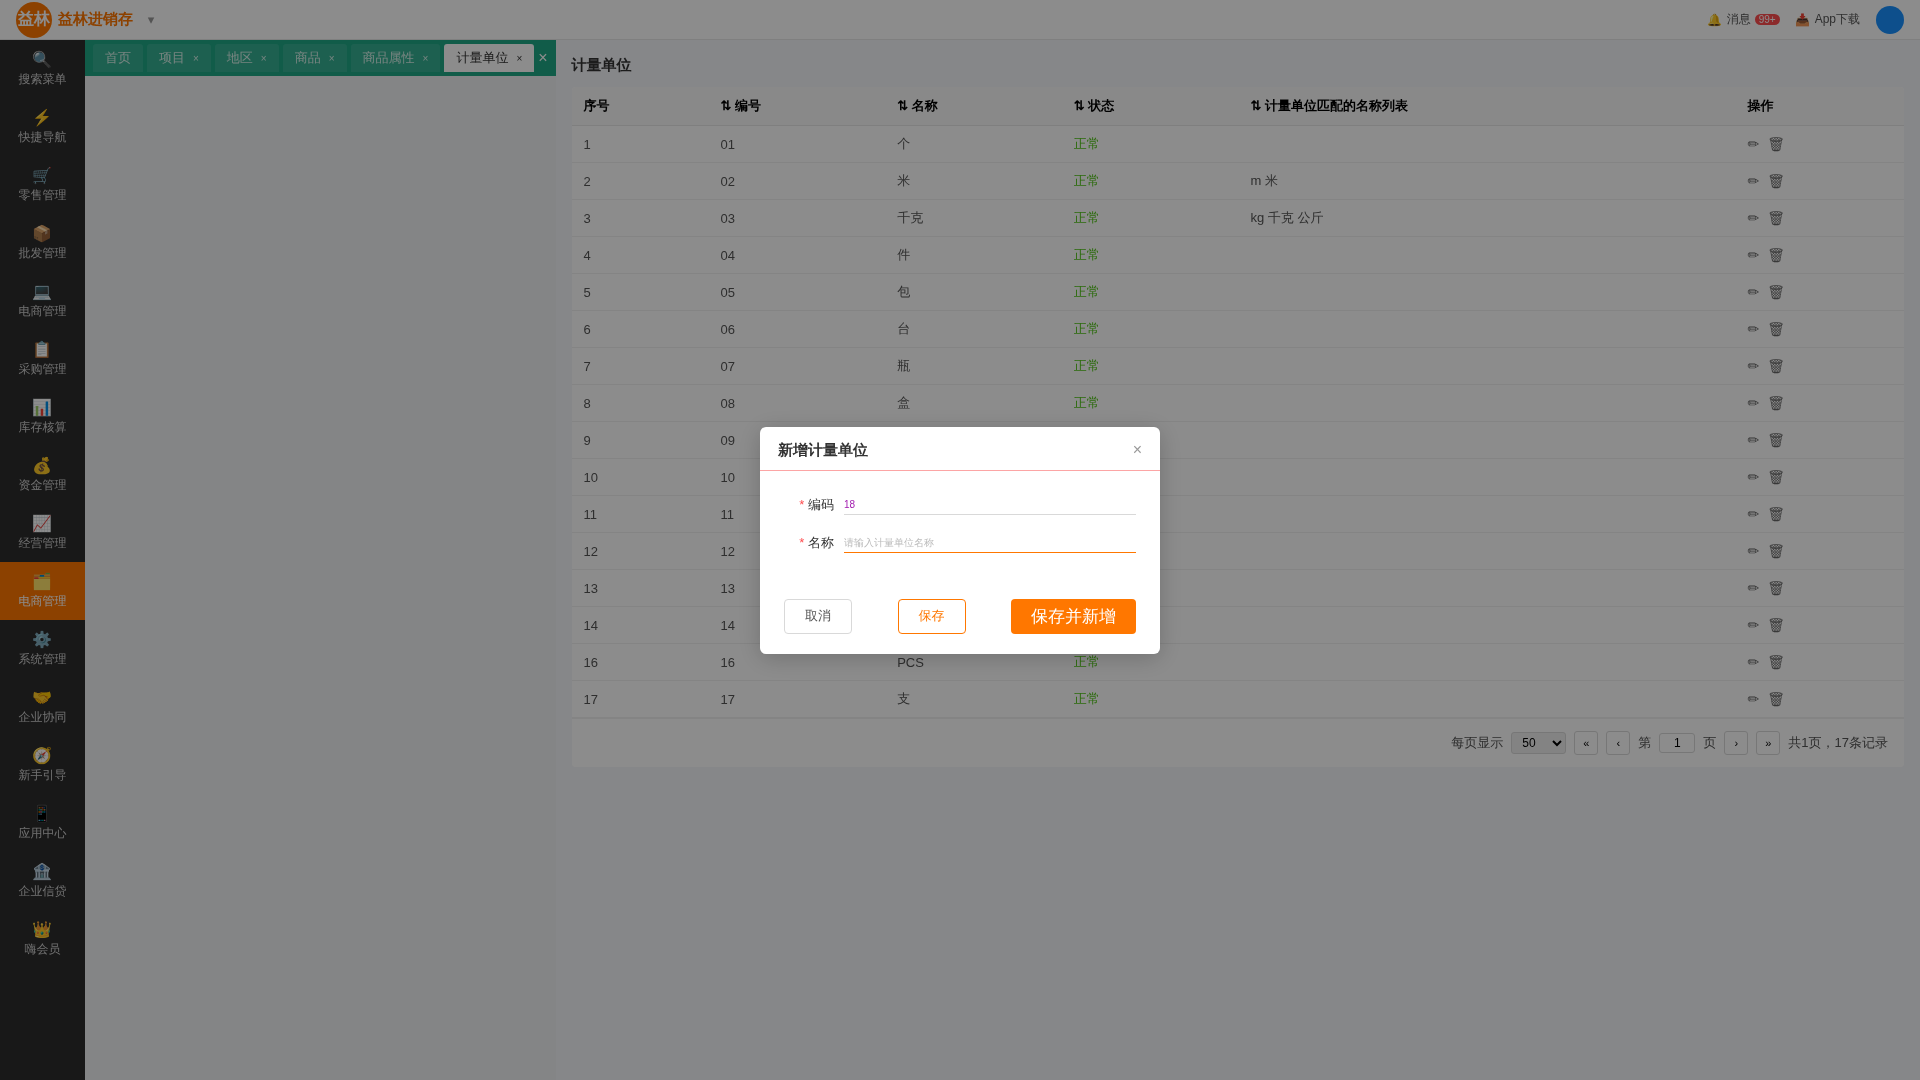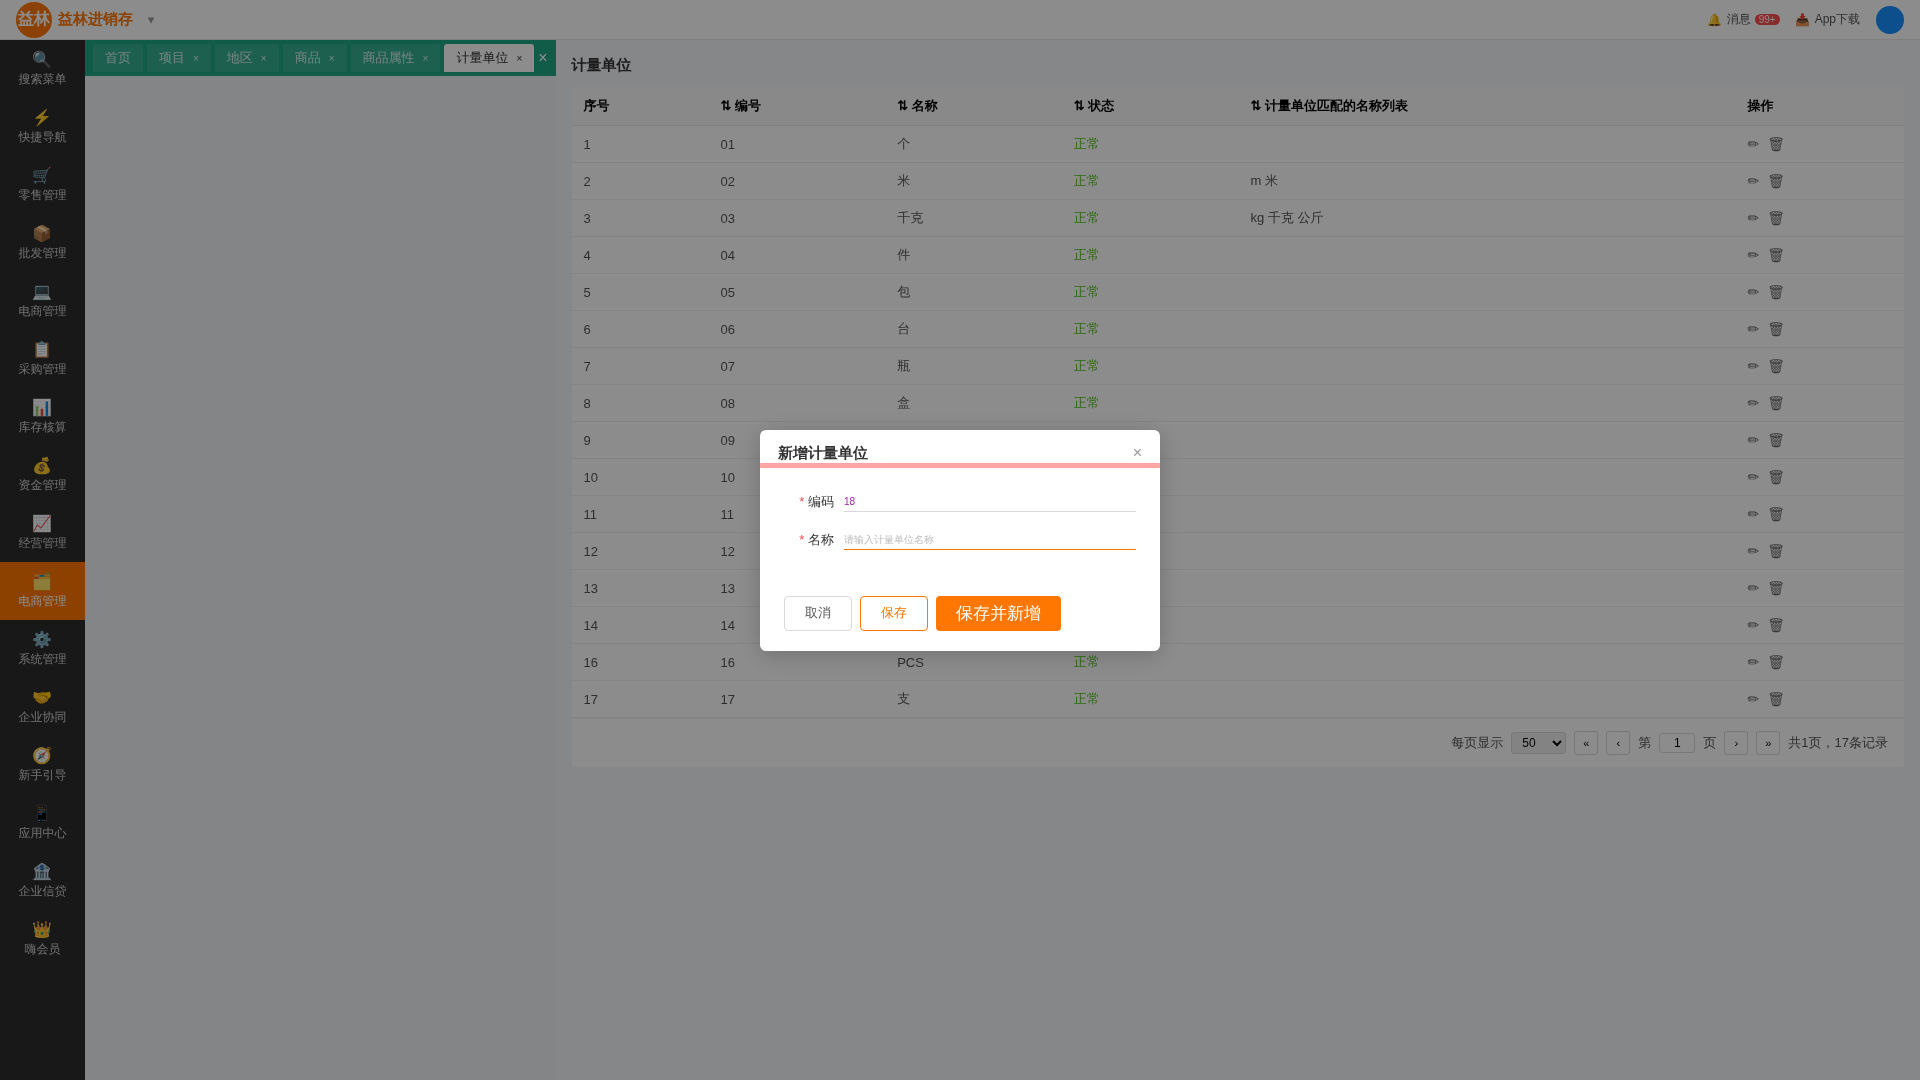--- a/index.html
+++ b/index.html
@@ -180,43 +180,43 @@
       background: #fff;
       border-radius: 6px;
       width: 400px;
       box-shadow: 0 4px 24px rgba(0,0,0,0.2);
       overflow: hidden;
     }
     .modal-header {
       display: flex;
       align-items: center;
       justify-content: space-between;
-      padding: 14px 18px 0;
-      border-bottom: 5px solid #fca5a5;
+      padding: 14px 18px 10px;
+      border-bottom: 1px solid #fca5a5;
     }
     .modal-title { font-size: 15px; font-weight: bold; color: #333; }
     .modal-close { cursor: pointer; color: #999; font-size: 16px; }
     .modal-body { padding: 24px 24px 16px; }
     .form-row { display: flex; align-items: center; margin-bottom: 18px; }
     .form-label { width: 50px; text-align: right; margin-right: 10px; color: #333; font-size: 13px; flex-shrink: 0; }
     .required::before { content: "* "; color: #ff4d4f; }
     .form-input {
       flex: 1;
       border: none;
       border-bottom: 1px solid #d9d9d9;
       padding: 4px 0;
       font-size: 10px;
       outline: none;
       color: #a21caf;
     }
     .form-input.focused { border-bottom-color: #ff7700; }
     .form-input::placeholder { color: #bbb; }
     .modal-footer {
       display: flex;
-      justify-content: flex-start;
+      justify-content: space-between;
       gap: 8px;
       padding: 12px 24px 20px;
     }
     .btn-cancel {
       border: 1px solid #d9d9d9;
       background: #fff;
       color: #555;
       border-radius: 4px;
       padding: 6px 20px;
       cursor: pointer;

